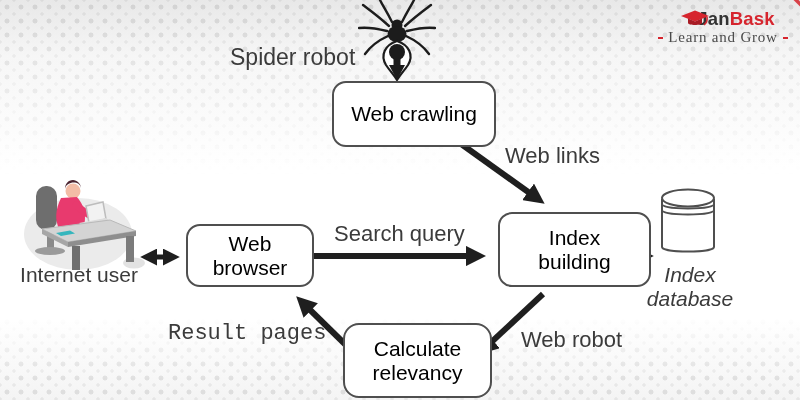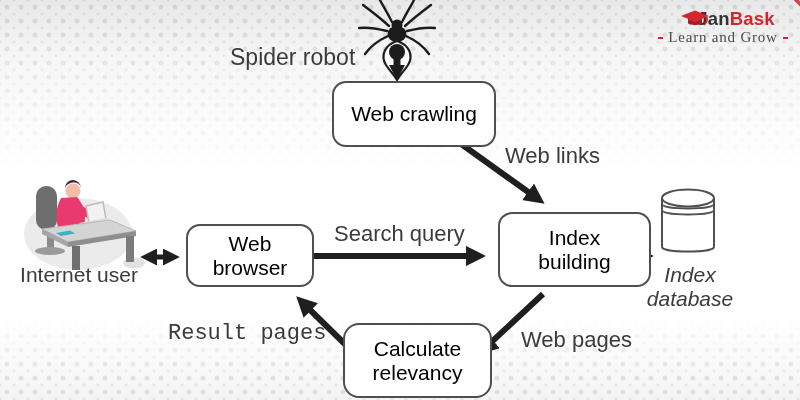--- a/index.html
+++ b/index.html
@@ -130,21 +130,21 @@
     <span>Index building</span>
   </div>
   <div class="node" style="left:343px;top:323px;width:125px;height:71px;padding:0 10px;border-radius:16px;">
     <span>Calculate relevancy</span>
   </div>
 
   <div class="edge-label" style="left:230px;top:44px;font-size:23px;">Spider robot</div>
   <div class="edge-label" style="left:505px;top:143px;">Web links</div>
   <div class="edge-label" style="left:334px;top:221px;">Search query</div>
   <div class="edge-label" style="left:168px;top:321px;font-family:Liberation Mono, monospace;">Result pages</div>
-  <div class="edge-label" style="left:521px;top:327px;">Web pages</div>
+  <div class="edge-label" style="left:521px;top:327px;">Web robot</div>
   <div class="caption" style="left:8px;top:263px;width:142px;">Internet user</div>
   <div class="caption" style="left:638px;top:263px;width:104px;font-style:italic;">Index database</div>
 
   <div id="logo">
     <div class="row1">
       <svg class="cap" width="30" height="22" viewBox="0 0 30 22">
         <path d="M1,8 L15,2.5 L29,8 L15,13.5 Z" fill="#d6252e"></path>
         <path d="M8,10.5 L8,15 C8,17.6 22,17.6 22,15 L22,10.5 L15,13.5 Z" fill="#a81b24"></path>
         <path d="M27,9 C27.5,12 26.5,15 24,17" stroke="#d6252e" stroke-width="1.6" fill="none"></path>
       </svg>

